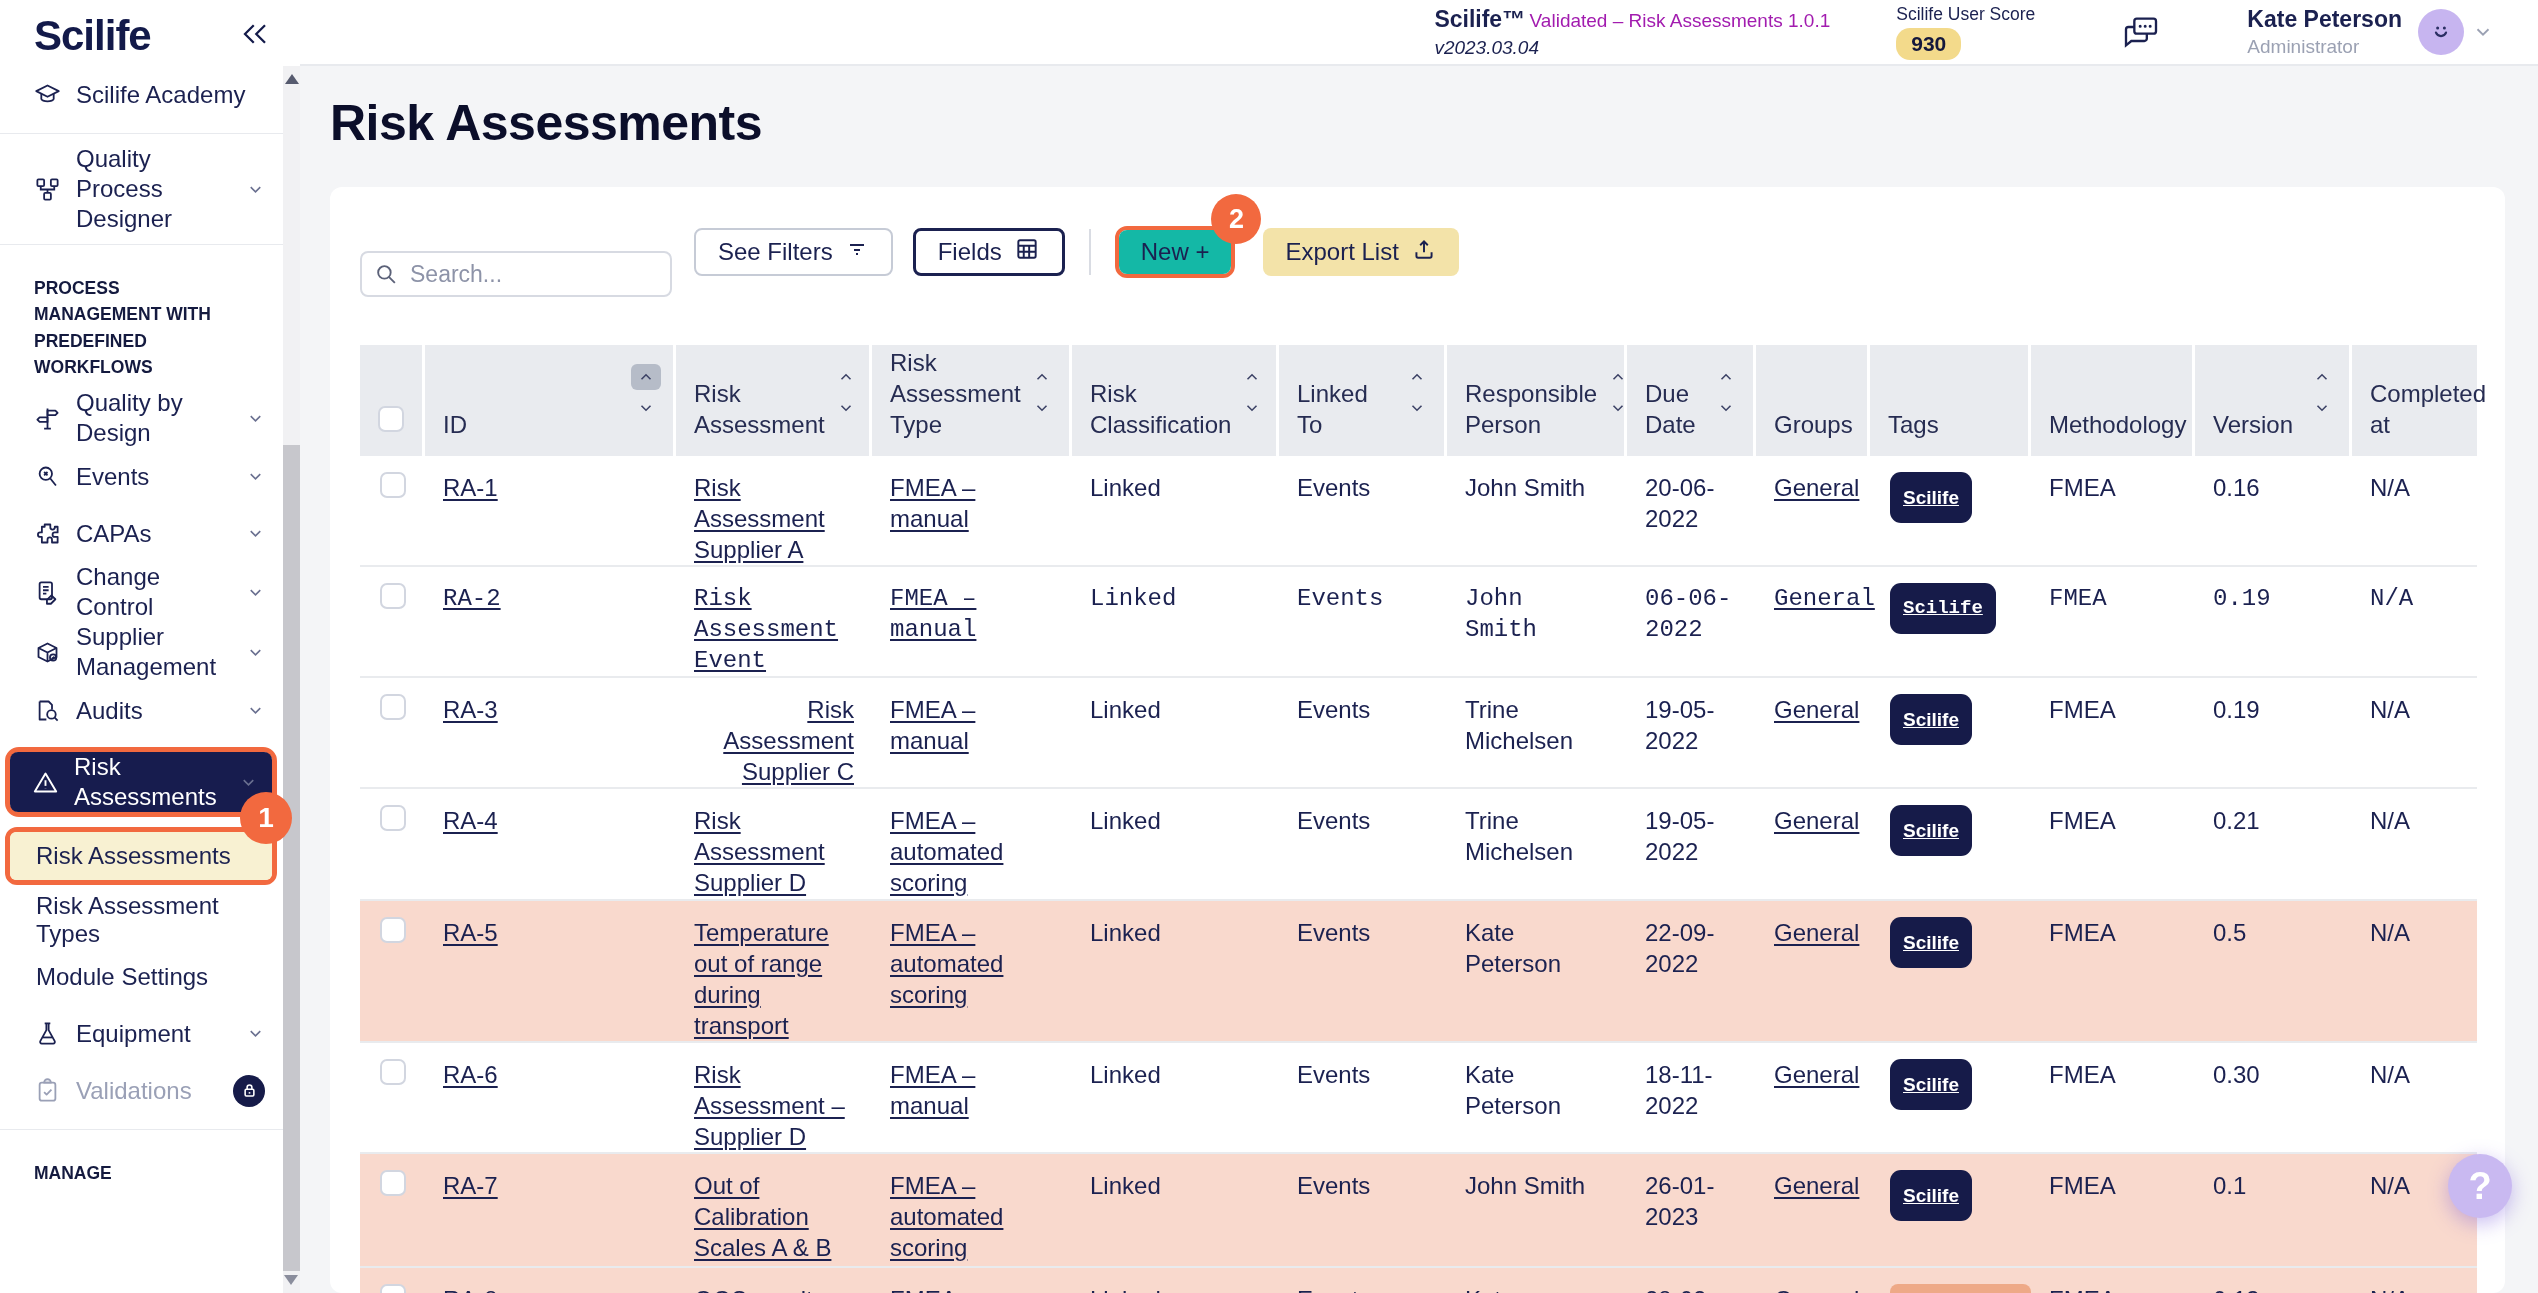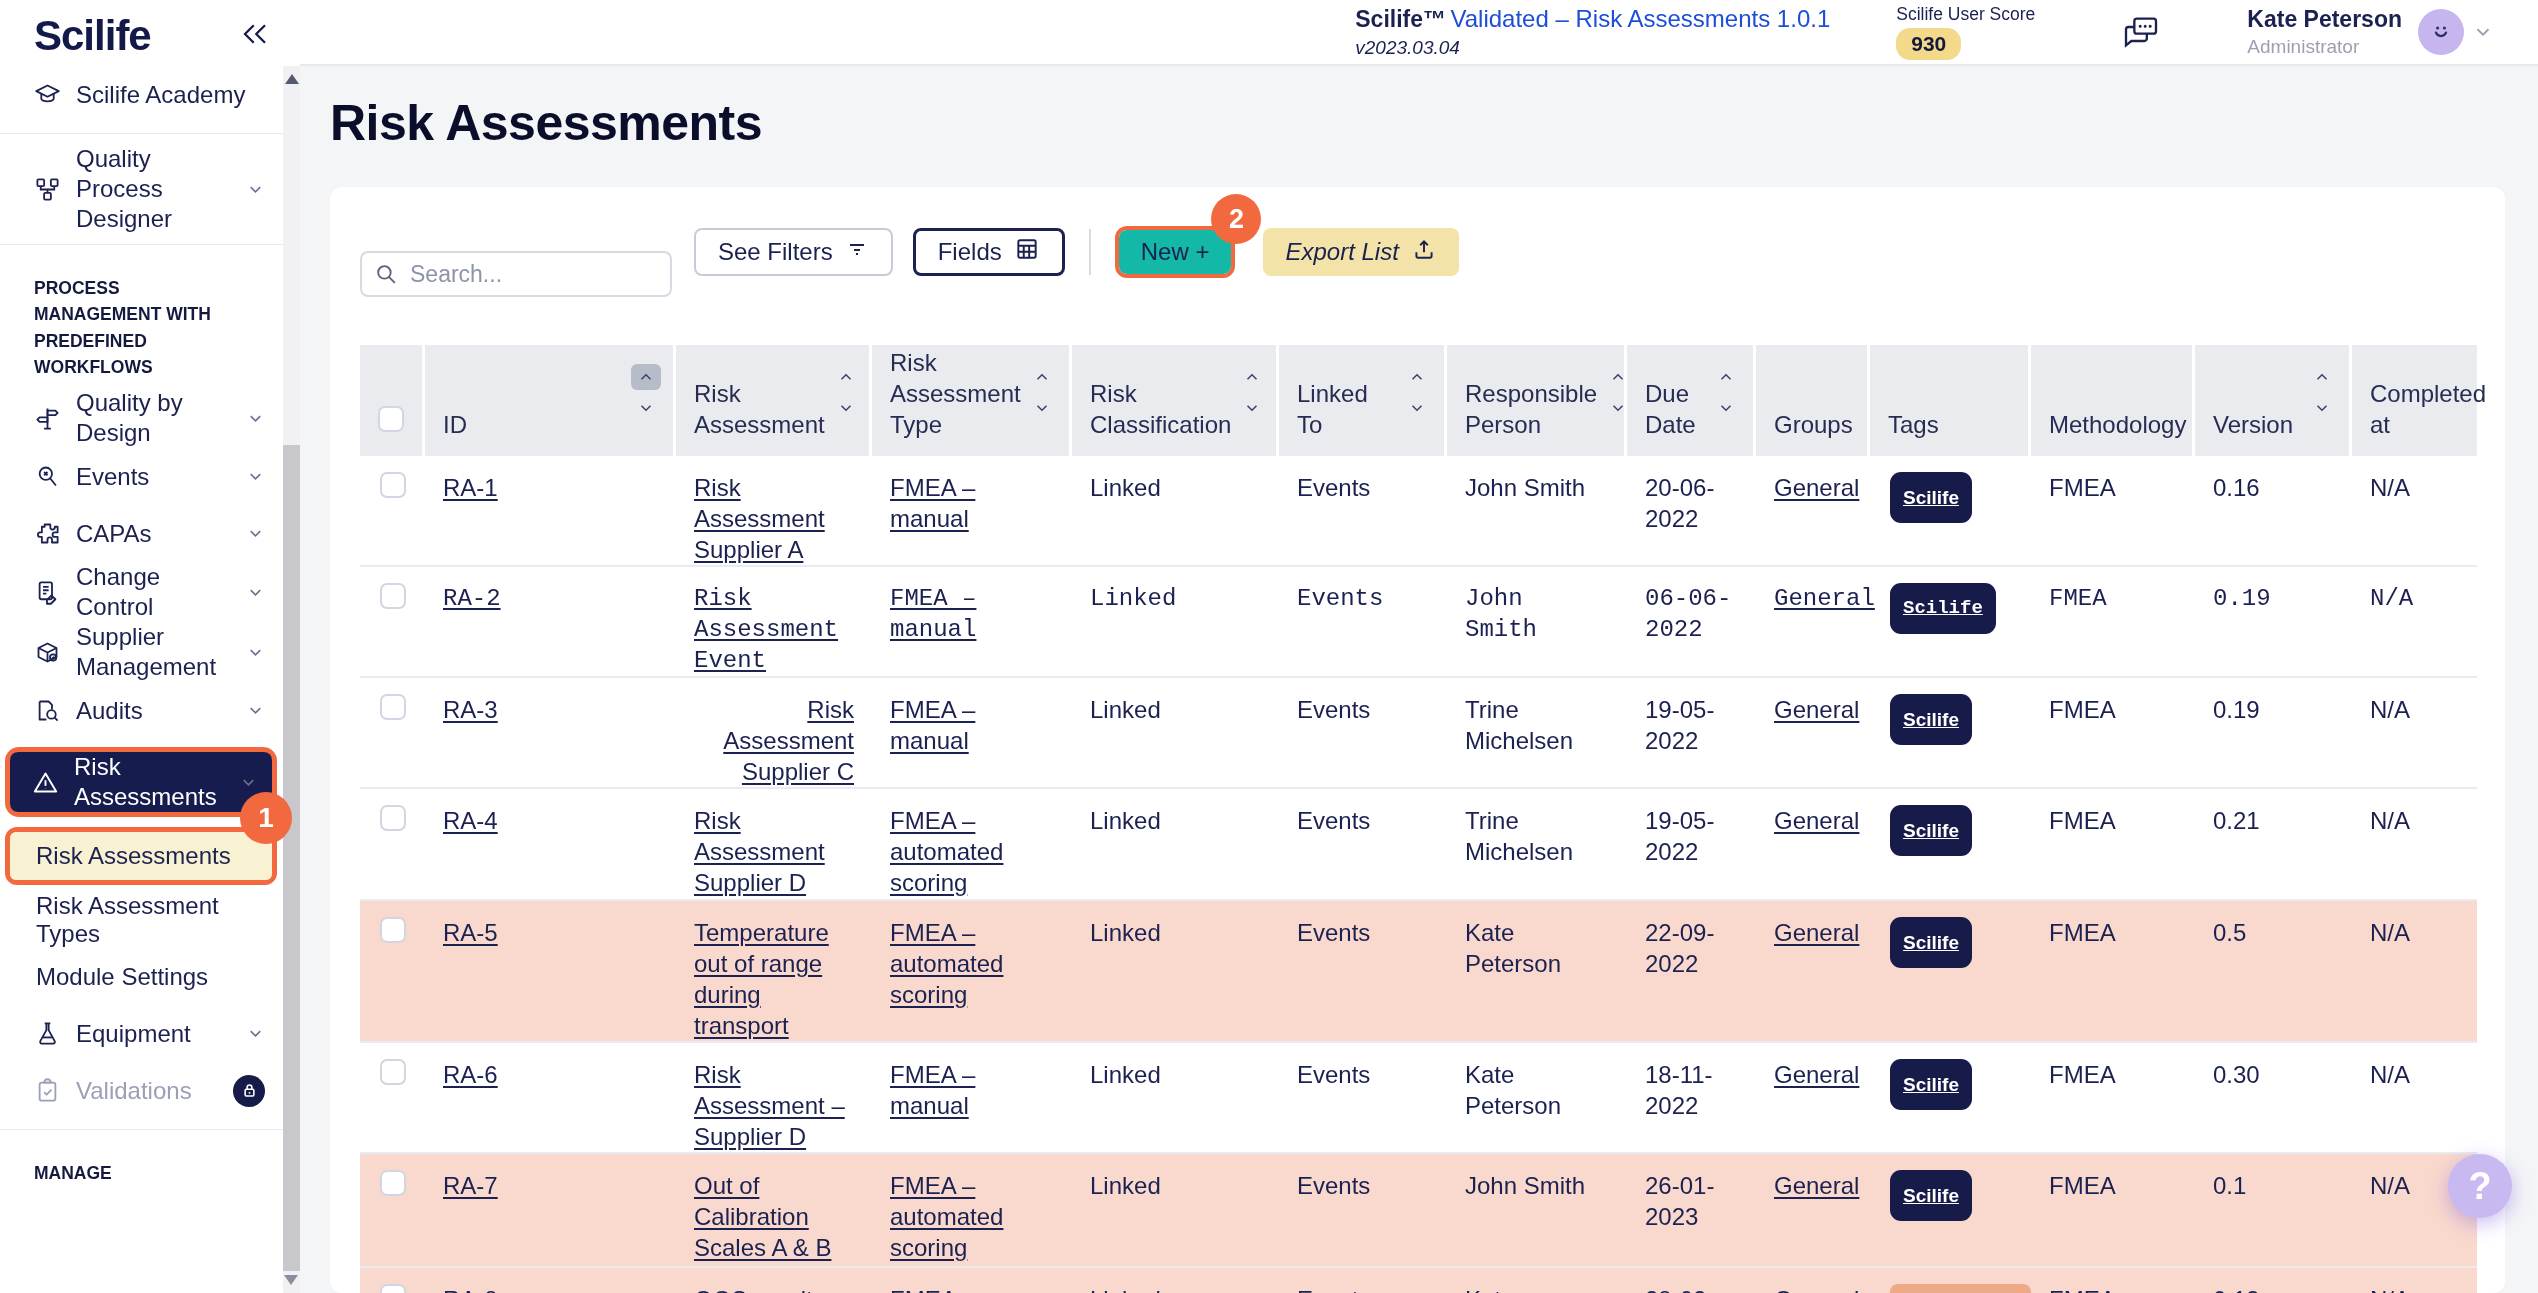--- a/index.html
+++ b/index.html
@@ -29,21 +29,21 @@
   .sub-ring .nav-sub{background:#f8f1d2;min-height:48px;border-radius:6px;padding:0 18px 0 26px;}
   .sb-scroll{position:absolute;right:0;top:66px;bottom:0;width:17px;background:#f1f1f3;}
   .sb-up{width:0;height:0;border-left:7px solid transparent;border-right:7px solid transparent;border-bottom:10px solid #565a6e;margin:8px auto 0;}
   .sb-down{width:0;height:0;border-left:7px solid transparent;border-right:7px solid transparent;border-top:10px solid #8a8d9c;position:absolute;bottom:8px;left:1px;}
   .sb-thumb{position:absolute;top:379px;height:826px;width:17px;background:#c7c7cc;}
 
   
   .topbar{position:absolute;left:300px;top:0;right:0;height:66px;background:#fff;border-bottom:2px solid #e8eaee;display:flex;align-items:center;justify-content:flex-end;box-sizing:border-box;padding-right:44px;}
   .product{margin-right:66px;line-height:1.35;}
   .pname{font-size:23px;font-weight:bold;color:#1b2150;}
-  .psuf{font-size:24px;color:#1d4ed8;}
+  .psuf{font-size:19px;color:#a21caf;}
   .pver{font-size:19px;font-style:italic;color:#1b2150;}
   .score{margin-right:86px;}
   .slabel{font-size:17.5px;color:#1b2150;margin-bottom:3px;}
   .sbadge{display:inline-block;background:#f3da8b;color:#14183c;font-size:21px;font-weight:bold;padding:4px 15px;border-radius:14px;}
   .chat{margin-right:86px;display:inline-flex;cursor:pointer;}
   .user{text-align:left;margin-right:16px;line-height:1.3;}
   .uname{font-size:23px;font-weight:bold;color:#1b2150;}
   .urole{font-size:19px;color:#9ba1b3;}
   .avatar{width:46px;height:46px;border-radius:50%;background:#c7b5f0;display:flex;align-items:center;justify-content:center;margin-right:8px;cursor:pointer;}
   .uchev{display:inline-flex;color:#9ba1b3;cursor:pointer;}
@@ -56,21 +56,21 @@
   .search-wrap{position:relative;width:312px;height:46px;margin-right:22px;margin-top:44px;}
   .search-input{width:100%;height:100%;box-sizing:border-box;border:2px solid #d7dae2;border-radius:8px;padding:0 14px 0 48px;font-size:23px;color:#1b2150;font-family:"Liberation Sans",sans-serif;outline:none;background:#fff;}
   .search-input::placeholder{color:#8d93a8;}
   .search-ico{position:absolute;left:14px;top:11px;}
   .btn{display:inline-flex;align-items:center;gap:12px;height:48px;padding:0 22px;border-radius:8px;font-size:24px;color:#1b2150;background:#fff;border:2px solid #c6cbd6;cursor:pointer;font-family:"Liberation Sans",sans-serif;box-sizing:border-box;}
   .btn-fields{border:3px solid #1b2150;margin-left:20px;}
   .tb-divider{width:2px;height:46px;background:#d9dce3;margin:0 24px;}
   .new-ring{position:relative;border:4px solid #f2693f;border-radius:12px;}
   .btn-cream{background:#14b8a6;border:none;height:44px;}
   .badge2{position:absolute;top:-36px;right:-30px;width:50px;height:50px;border-radius:50%;background:#f2693f;color:#fff;font-size:27px;font-weight:bold;display:flex;align-items:center;justify-content:center;z-index:10;}
-  .btn-export{background:#f3e3a9;border:none;margin-left:28px;height:48px;font-style:italic;}
+  .btn-export{background:#f3e3a9;border:none;margin-left:28px;height:48px;}
 
   
   .table{position:absolute;left:30px;top:158px;width:2117px;}
   .thead{display:flex;background:#e9ebef;}
   .th{box-sizing:border-box;display:flex;align-items:flex-end;min-height:111px;padding:0 8px 16px 18px;border-right:3px solid #fff;font-size:24px;color:#262c52;flex-shrink:0;}
   .th:last-child{border-right:none;}
   .th-label{line-height:31px;}
   .th-check{justify-content:center;padding:0 0 24px 0;}
   .sorts{margin-left:auto;display:flex;flex-direction:column;gap:5px;align-self:center;padding:0 4px 0 6px;}
   .sort-btn{width:30px;height:26px;display:flex;align-items:center;justify-content:center;cursor:pointer;}

